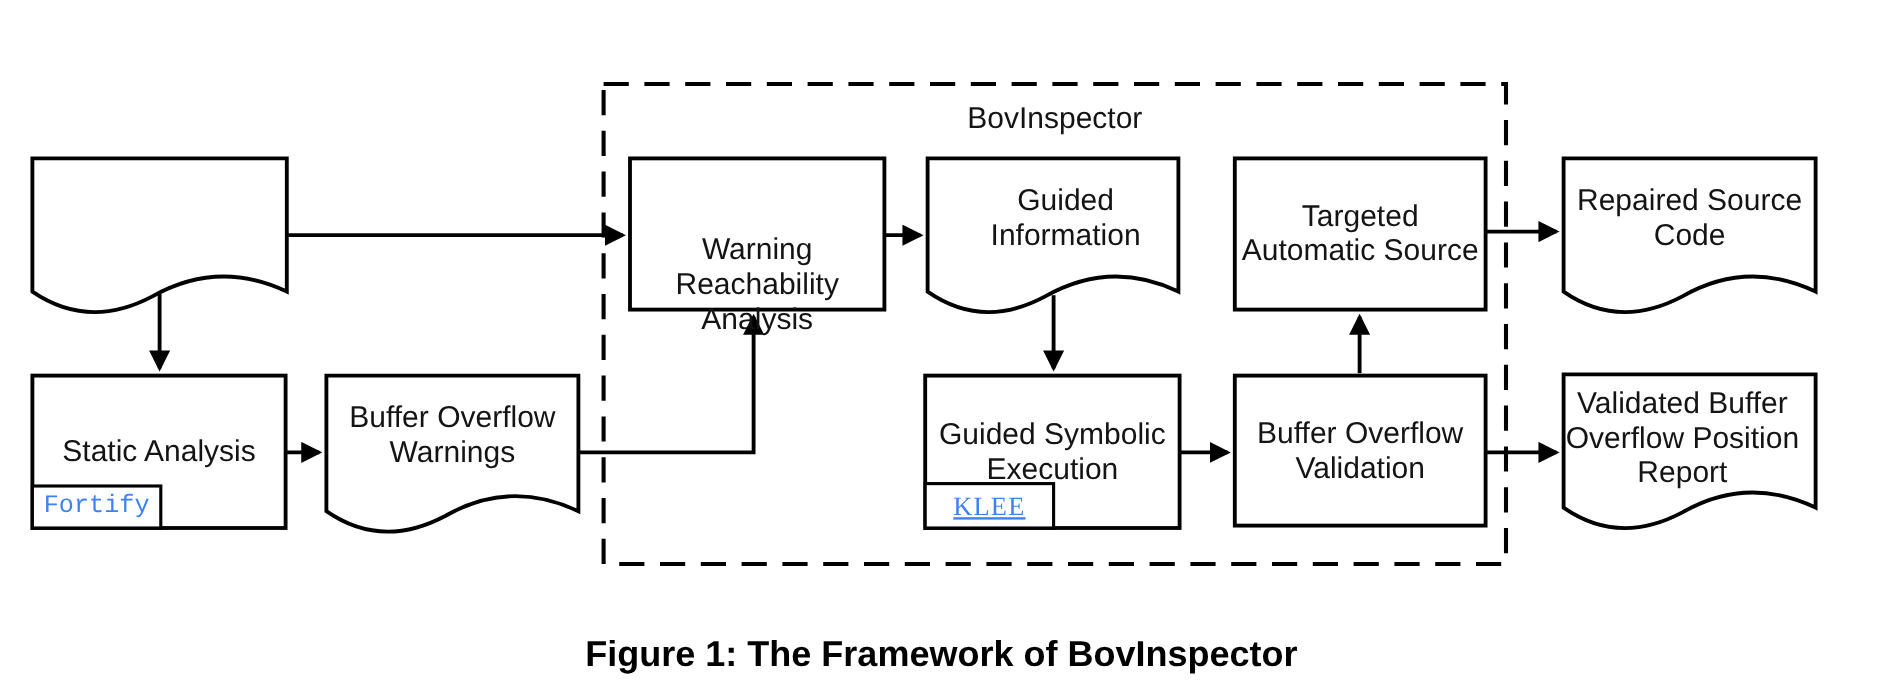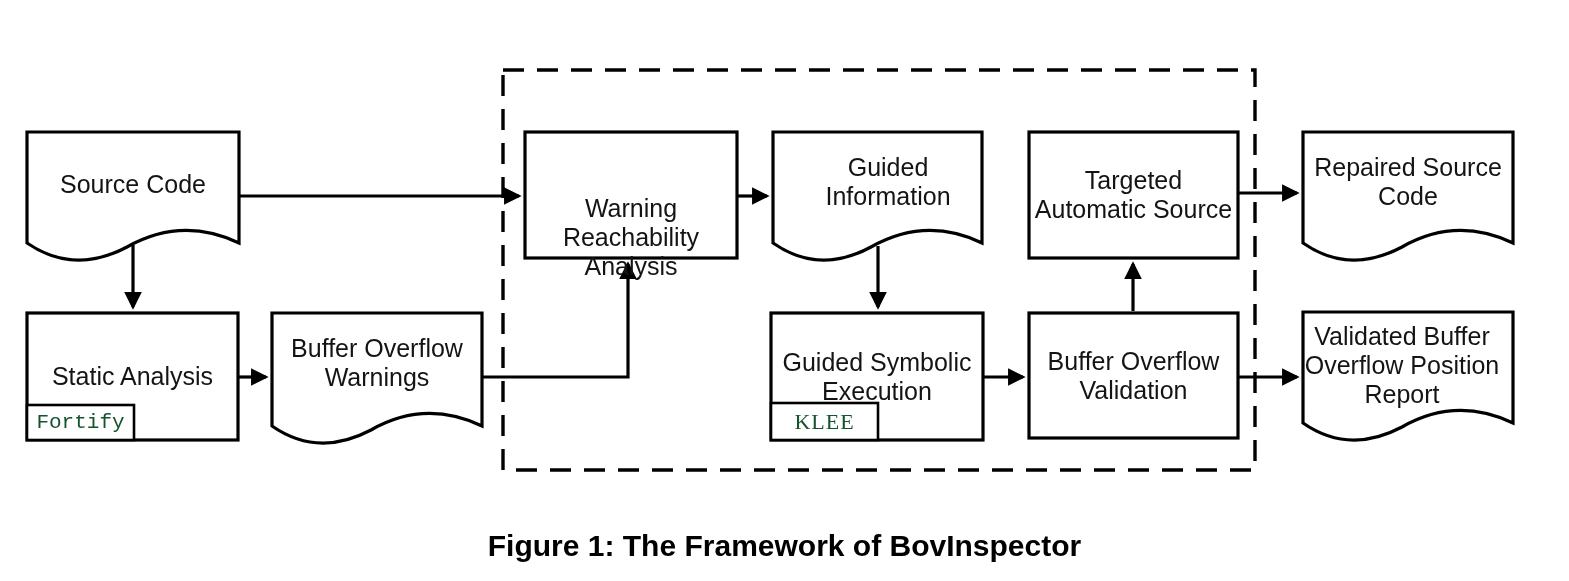--- a/index.html
+++ b/index.html
@@ -27,25 +27,25 @@
     font-size: 25px;
     line-height: 1.16;
     color: #141414;
     pointer-events: none;
   }
   .badge-label {
     position: absolute;
     display: flex;
     align-items: center;
     justify-content: center;
-    color: #14532d;
+    color: #3b82f6;
     pointer-events: none;
   }
   .fortify-font { font-family: "Liberation Mono", monospace; font-size: 21px; }
-  .klee-font    { font-family: "Liberation Serif", serif; font-size: 22px; letter-spacing: 1px; }
+  .klee-font    { font-family: "Liberation Serif", serif; font-size: 22px; letter-spacing: 1px; text-decoration: underline; }
   .container-label {
     position: absolute;
     left: 503px; top: 85px; width: 752px;
     text-align: center;
     font-size: 25px;
     color: #141414;
   }
   .figure-caption {
     position: absolute;
     left: 0; right: 0; top: 529px;
@@ -90,22 +90,22 @@
     <line class="edge" x1="878" y1="246" x2="878" y2="307" marker-end="url(#arrow)"></line>
     <line class="edge" x1="984" y1="377" x2="1023" y2="377" marker-end="url(#arrow)"></line>
     <line class="edge" x1="1133" y1="311" x2="1133" y2="264" marker-end="url(#arrow)"></line>
     <line class="edge" x1="1239" y1="193" x2="1297" y2="193" marker-end="url(#arrow)"></line>
     <line class="edge" x1="1239" y1="377" x2="1297" y2="377" marker-end="url(#arrow)"></line>
 
     <rect class="badge" x="27" y="405" width="107" height="35"></rect>
     <rect class="badge" x="771" y="403" width="107" height="37"></rect>
   </svg>
 
+  <div class="container-label">BovInspector</div>
 
-  <div class="node-label" style="left:27px; top:136px; width:212px; height:96px;">Source Code</div>
   <div class="node-label" style="left:27px; top:313px; width:211px; height:127px;">Static Analysis</div>
   <div class="node-label" style="left:272px; top:317px; width:210px; height:92px;">Buffer Overflow
 Warnings</div>
   <div class="node-label" style="left:525px; top:132px; width:212px; height:126px;margin-top:42px;">Warning
 Reachability
 Analysis</div>
   <div class="node-label" style="left:773px; top:136px; width:208px; height:92px;padding-left:11px;">Guided
 Information</div>
   <div class="node-label" style="left:771px; top:313px; width:212px; height:127px;">Guided Symbolic
 Execution</div>

